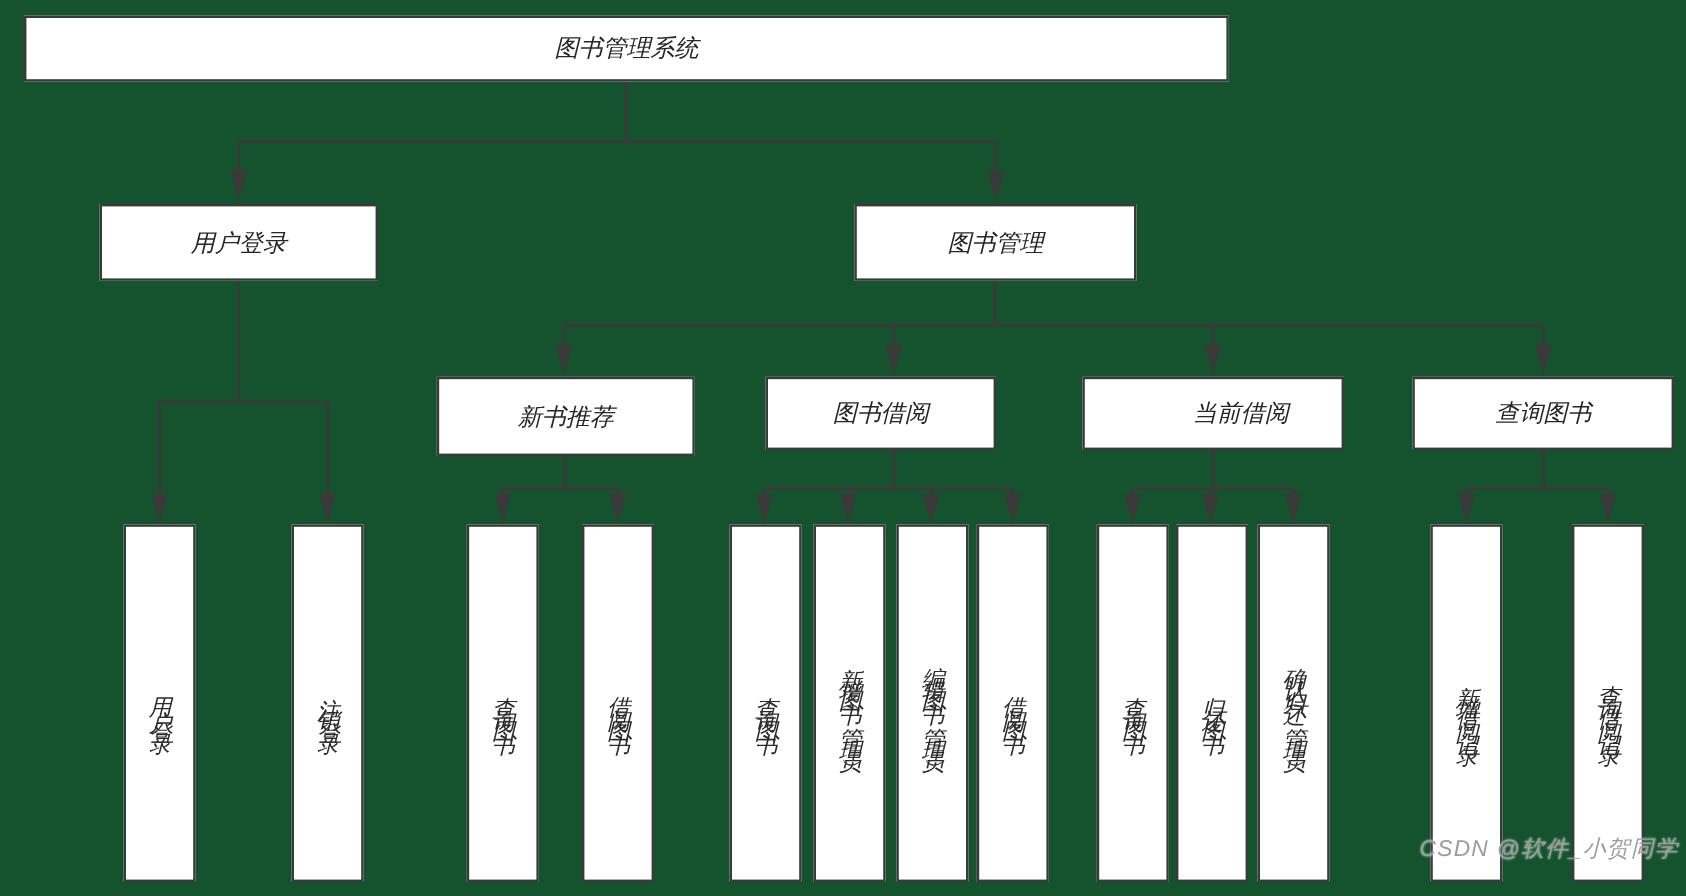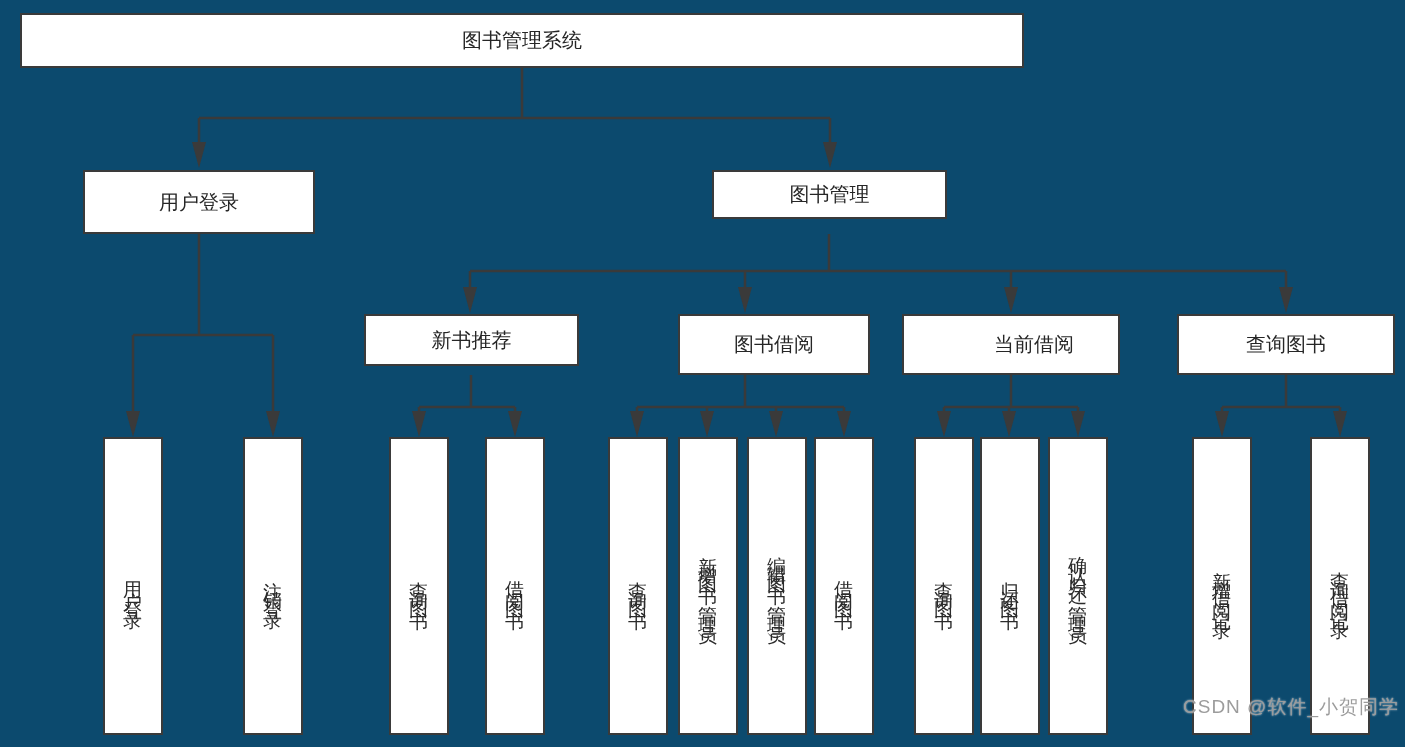--- a/index.html
+++ b/index.html
@@ -1,18 +1,18 @@
 <!DOCTYPE html>
 <html><head>
 <meta charset="utf-8">
 <style>
   html,body{margin:0;padding:0;background:#ffffff;}
   #canvas{
-    position:relative;width:1405px;height:747px;background:#0c4a6e;overflow:hidden;
-    font-family:"Liberation Sans","DejaVu Sans",sans-serif;color:#262626;
+    position:relative;width:1405px;height:747px;background:#14532d;overflow:hidden;
+    font-family:"Liberation Sans","DejaVu Sans",sans-serif;color:#262626;font-style:italic;
   }
   svg.connectors{position:absolute;left:0;top:0;width:1405px;height:747px;z-index:1;}
   .node{
     position:absolute;box-sizing:border-box;background:#ffffff;border:2px solid #3a3a3a;
     display:flex;align-items:center;justify-content:center;z-index:2;
   }
   .node.lvl1{font-size:20px;}
   .node.lvl2,.node.lvl3{font-size:20px;}
   .leaf{
     position:absolute;box-sizing:border-box;background:#ffffff;border:2px solid #3a3a3a;
@@ -68,28 +68,28 @@
     <polygon points="1333,411 1347,411 1340,437" fill="#3a3a3a"></polygon>
   </svg>
 
   <div class="node lvl1" style="left:20px;top:13px;width:1004px;height:55px;">
     <span>图书管理系统</span>
   </div>
 
   <div class="node lvl2" style="left:83px;top:170px;width:232px;height:64px;">
     <span>用户登录</span>
   </div>
-  <div class="node lvl2" style="left:712px;top:170px;width:235px;height:49px;">
+  <div class="node lvl2" style="left:712px;top:170px;width:235px;height:64px;">
     <span>图书管理</span>
   </div>
 
-  <div class="node lvl3" style="left:364px;top:314px;width:215px;height:52px;">
+  <div class="node lvl3" style="left:364px;top:314px;width:215px;height:66px;">
     <span>新书推荐</span>
   </div>
-  <div class="node lvl3" style="left:638px;top:314px;width:192px;height:61px;margin-left:40px;">
+  <div class="node lvl3" style="left:638px;top:314px;width:192px;height:61px;">
     <span>图书借阅</span>
   </div>
   <div class="node lvl3" style="left:902px;top:314px;width:218px;height:61px;padding-left:46px;">
     <span>当前借阅</span>
   </div>
   <div class="node lvl3" style="left:1177px;top:314px;width:218px;height:61px;">
     <span>查询图书</span>
   </div>
 
   <div class="leaf" style="left:103px;">

